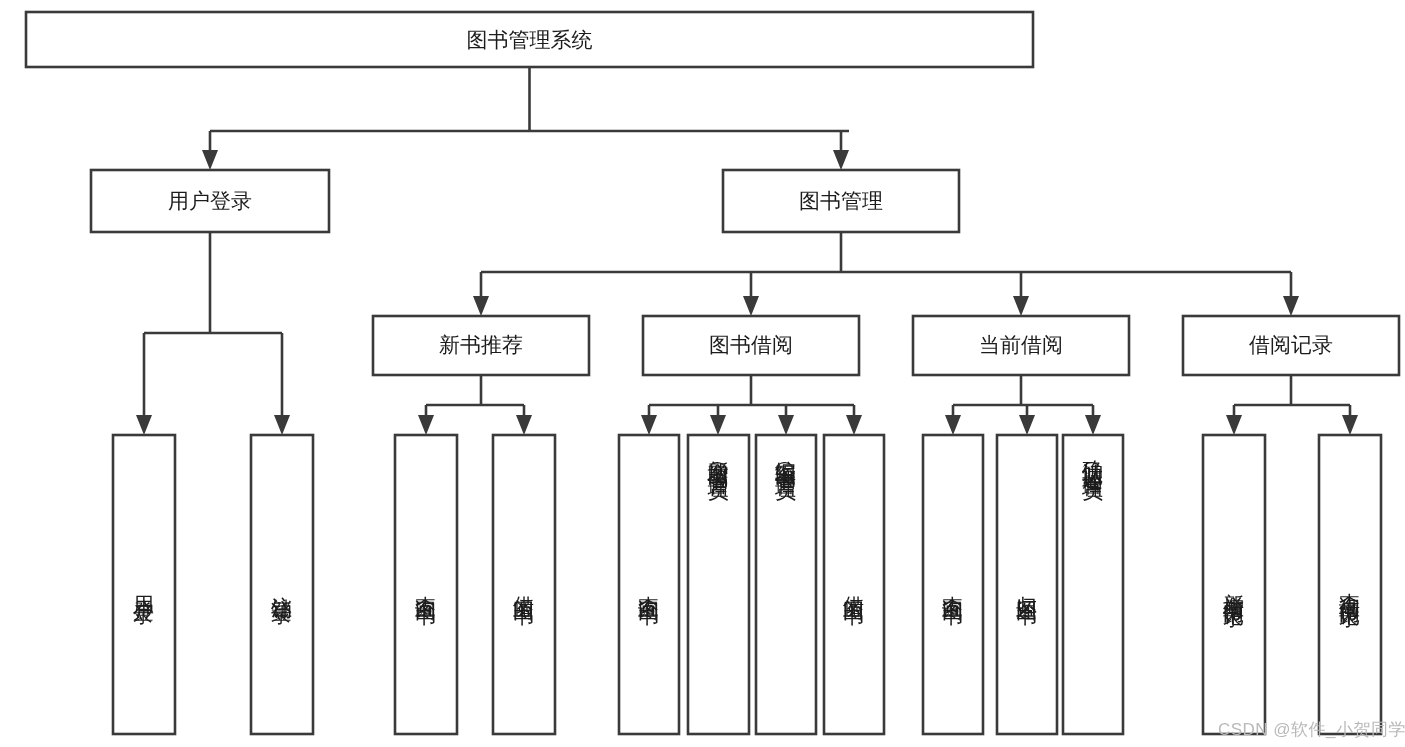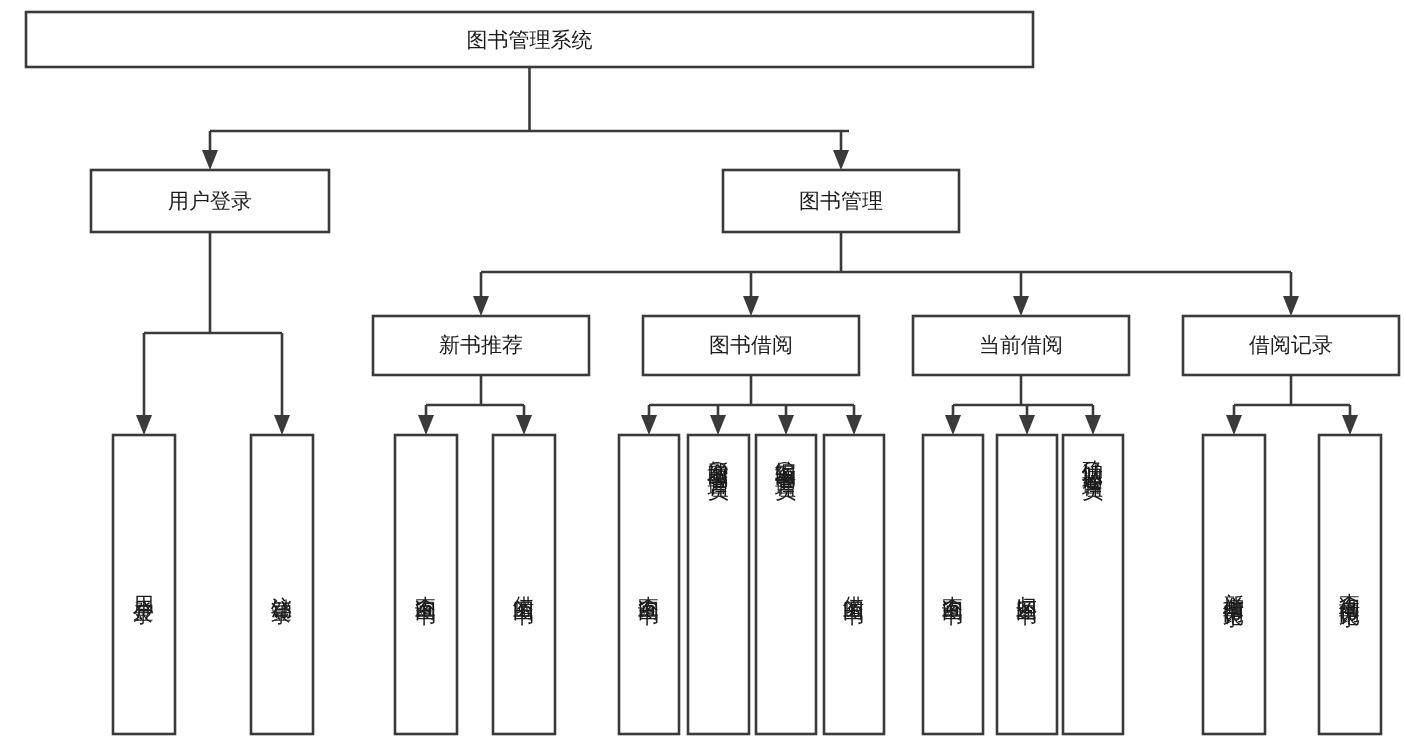--- a/index.html
+++ b/index.html
@@ -249,14 +249,15 @@
   <div class="leaf-label-wrap" style="left:1052px; top:435px; width:60px; height:299px; align-items:flex-start;">
     <span class="node-label-v" style="justify-content:flex-start; padding-top:8px;">确认归还（管理员）</span>
   </div>
   <div class="leaf-label-wrap" style="left:1192px; top:435px; width:62px; height:299px;">
     <span class="node-label-v">新增借阅记录</span>
   </div>
   <div class="leaf-label-wrap" style="left:1308px; top:435px; width:62px; height:299px;">
     <span class="node-label-v">查询借阅记录</span>
   </div>
 
+  <div id="watermark">CSDN @软件_小贺同学</div>
 
 </div>
 
 </body></html>

